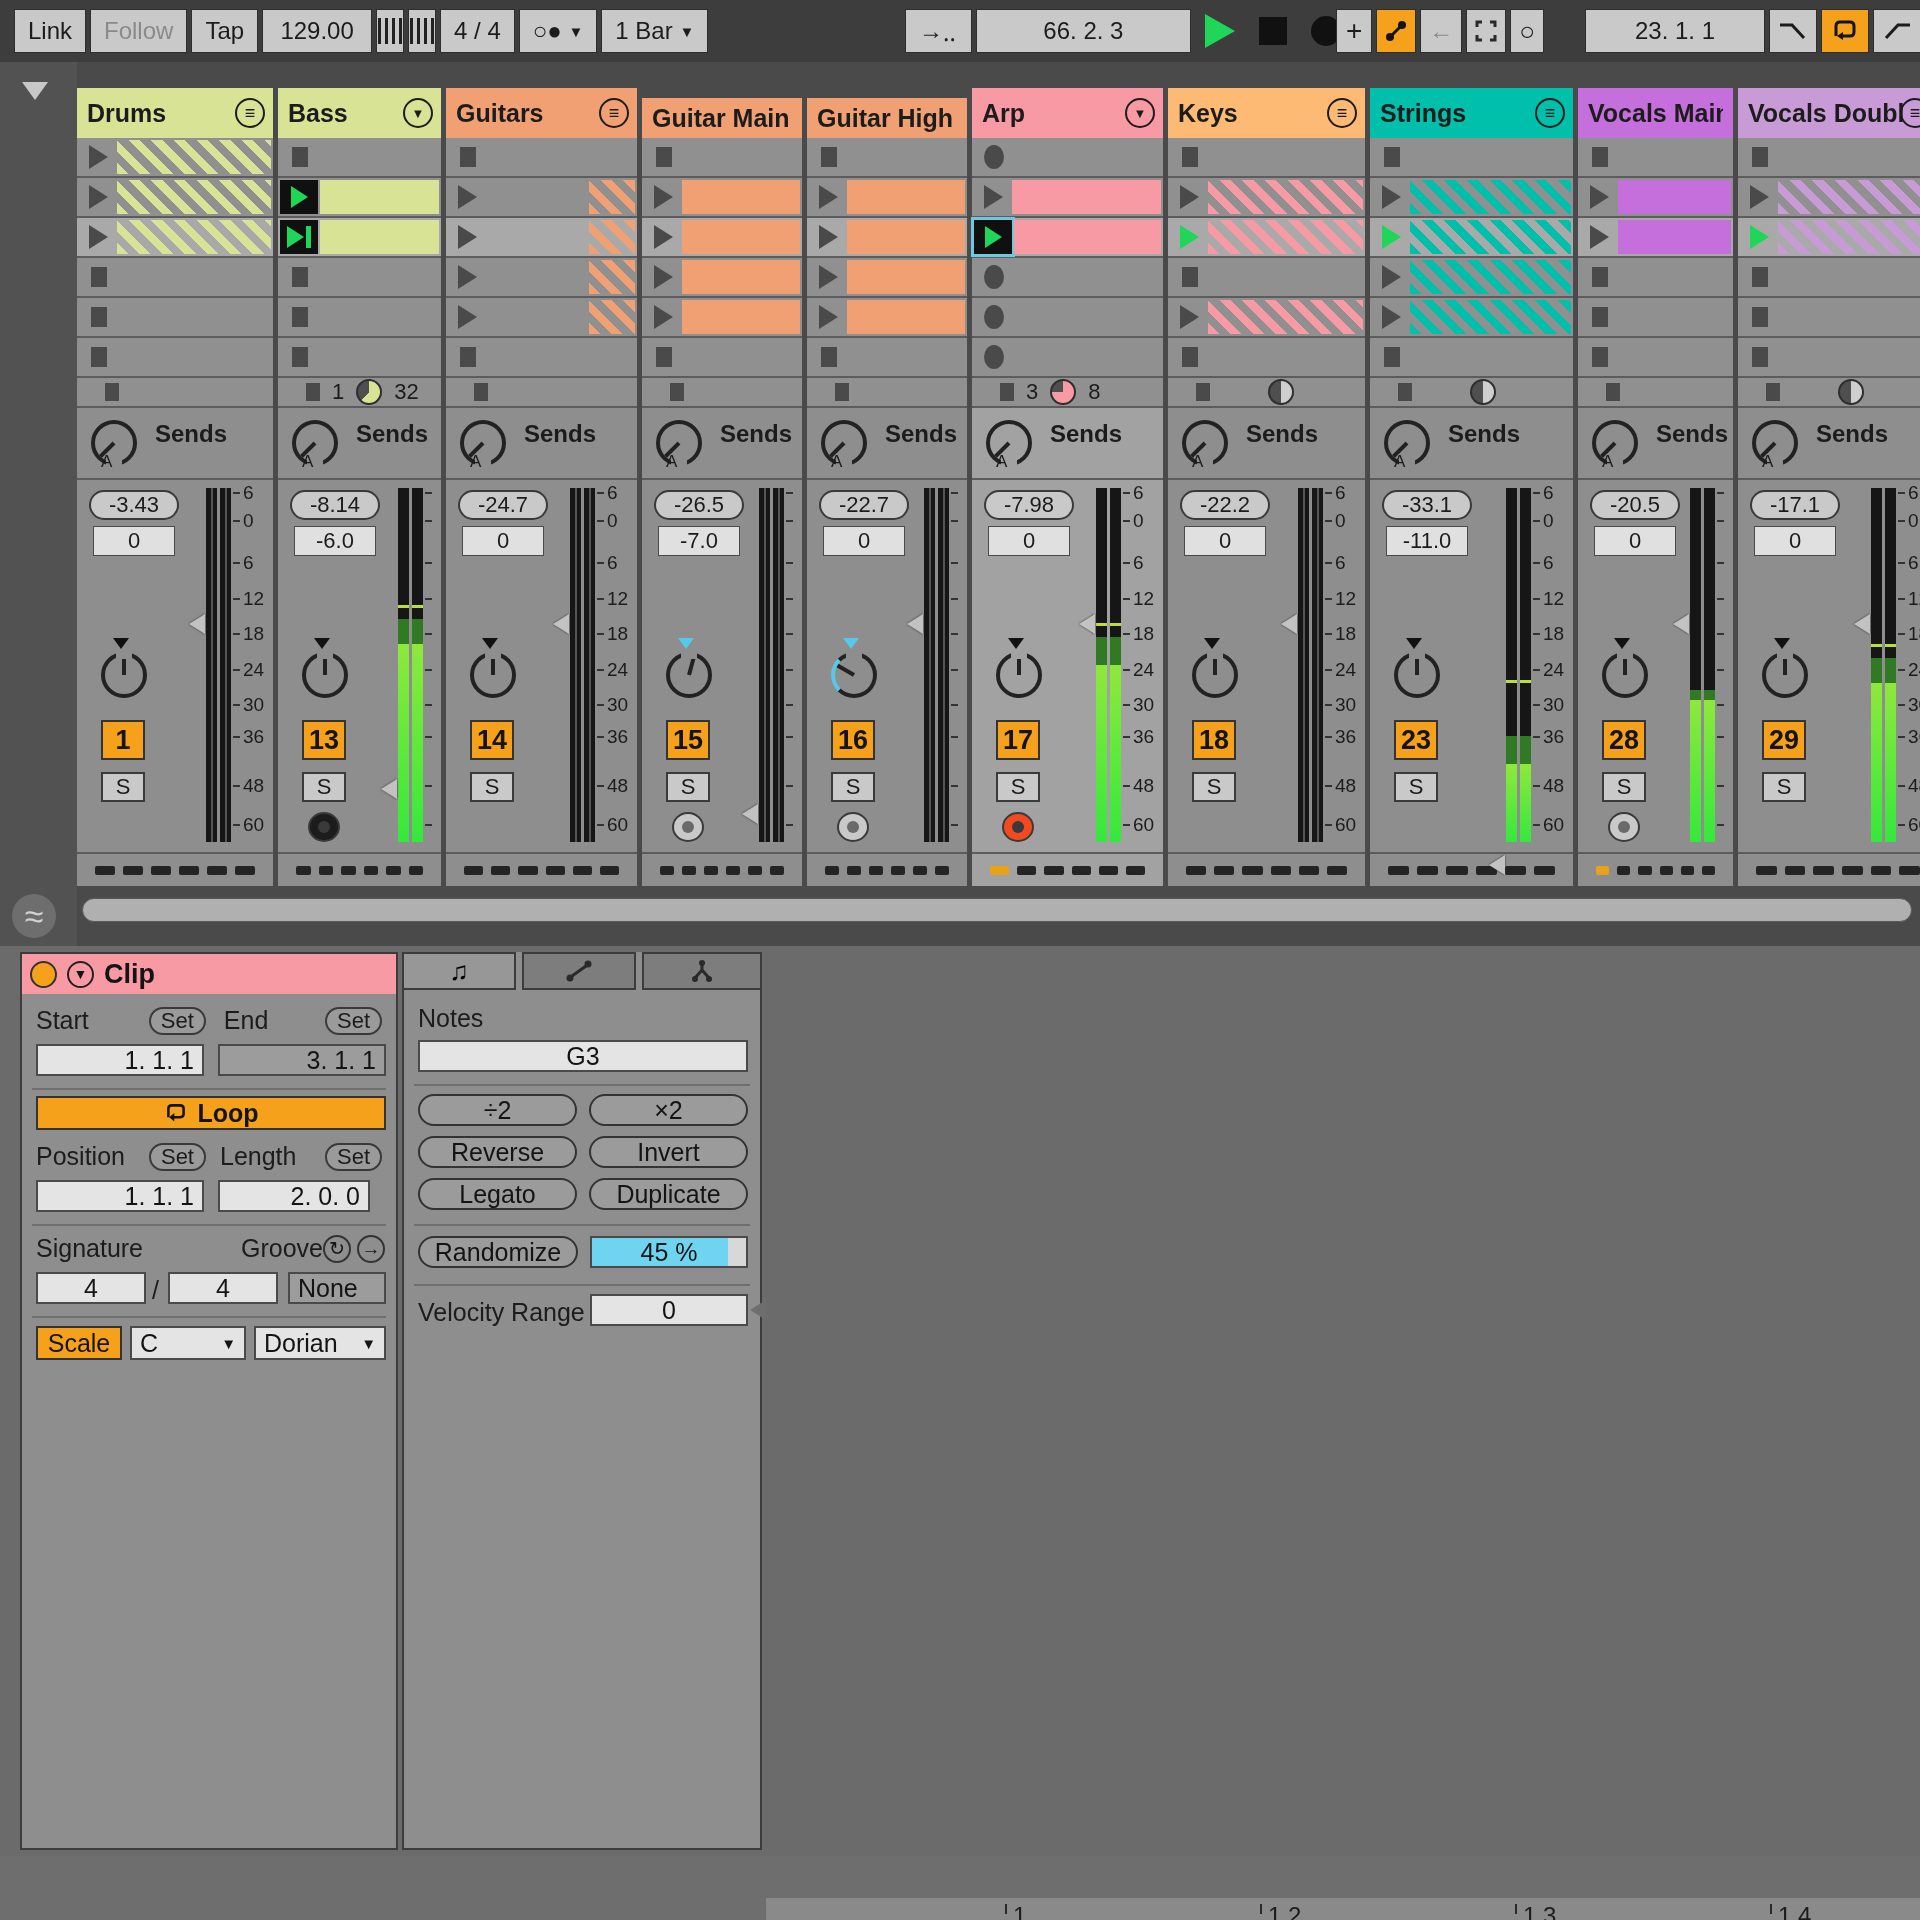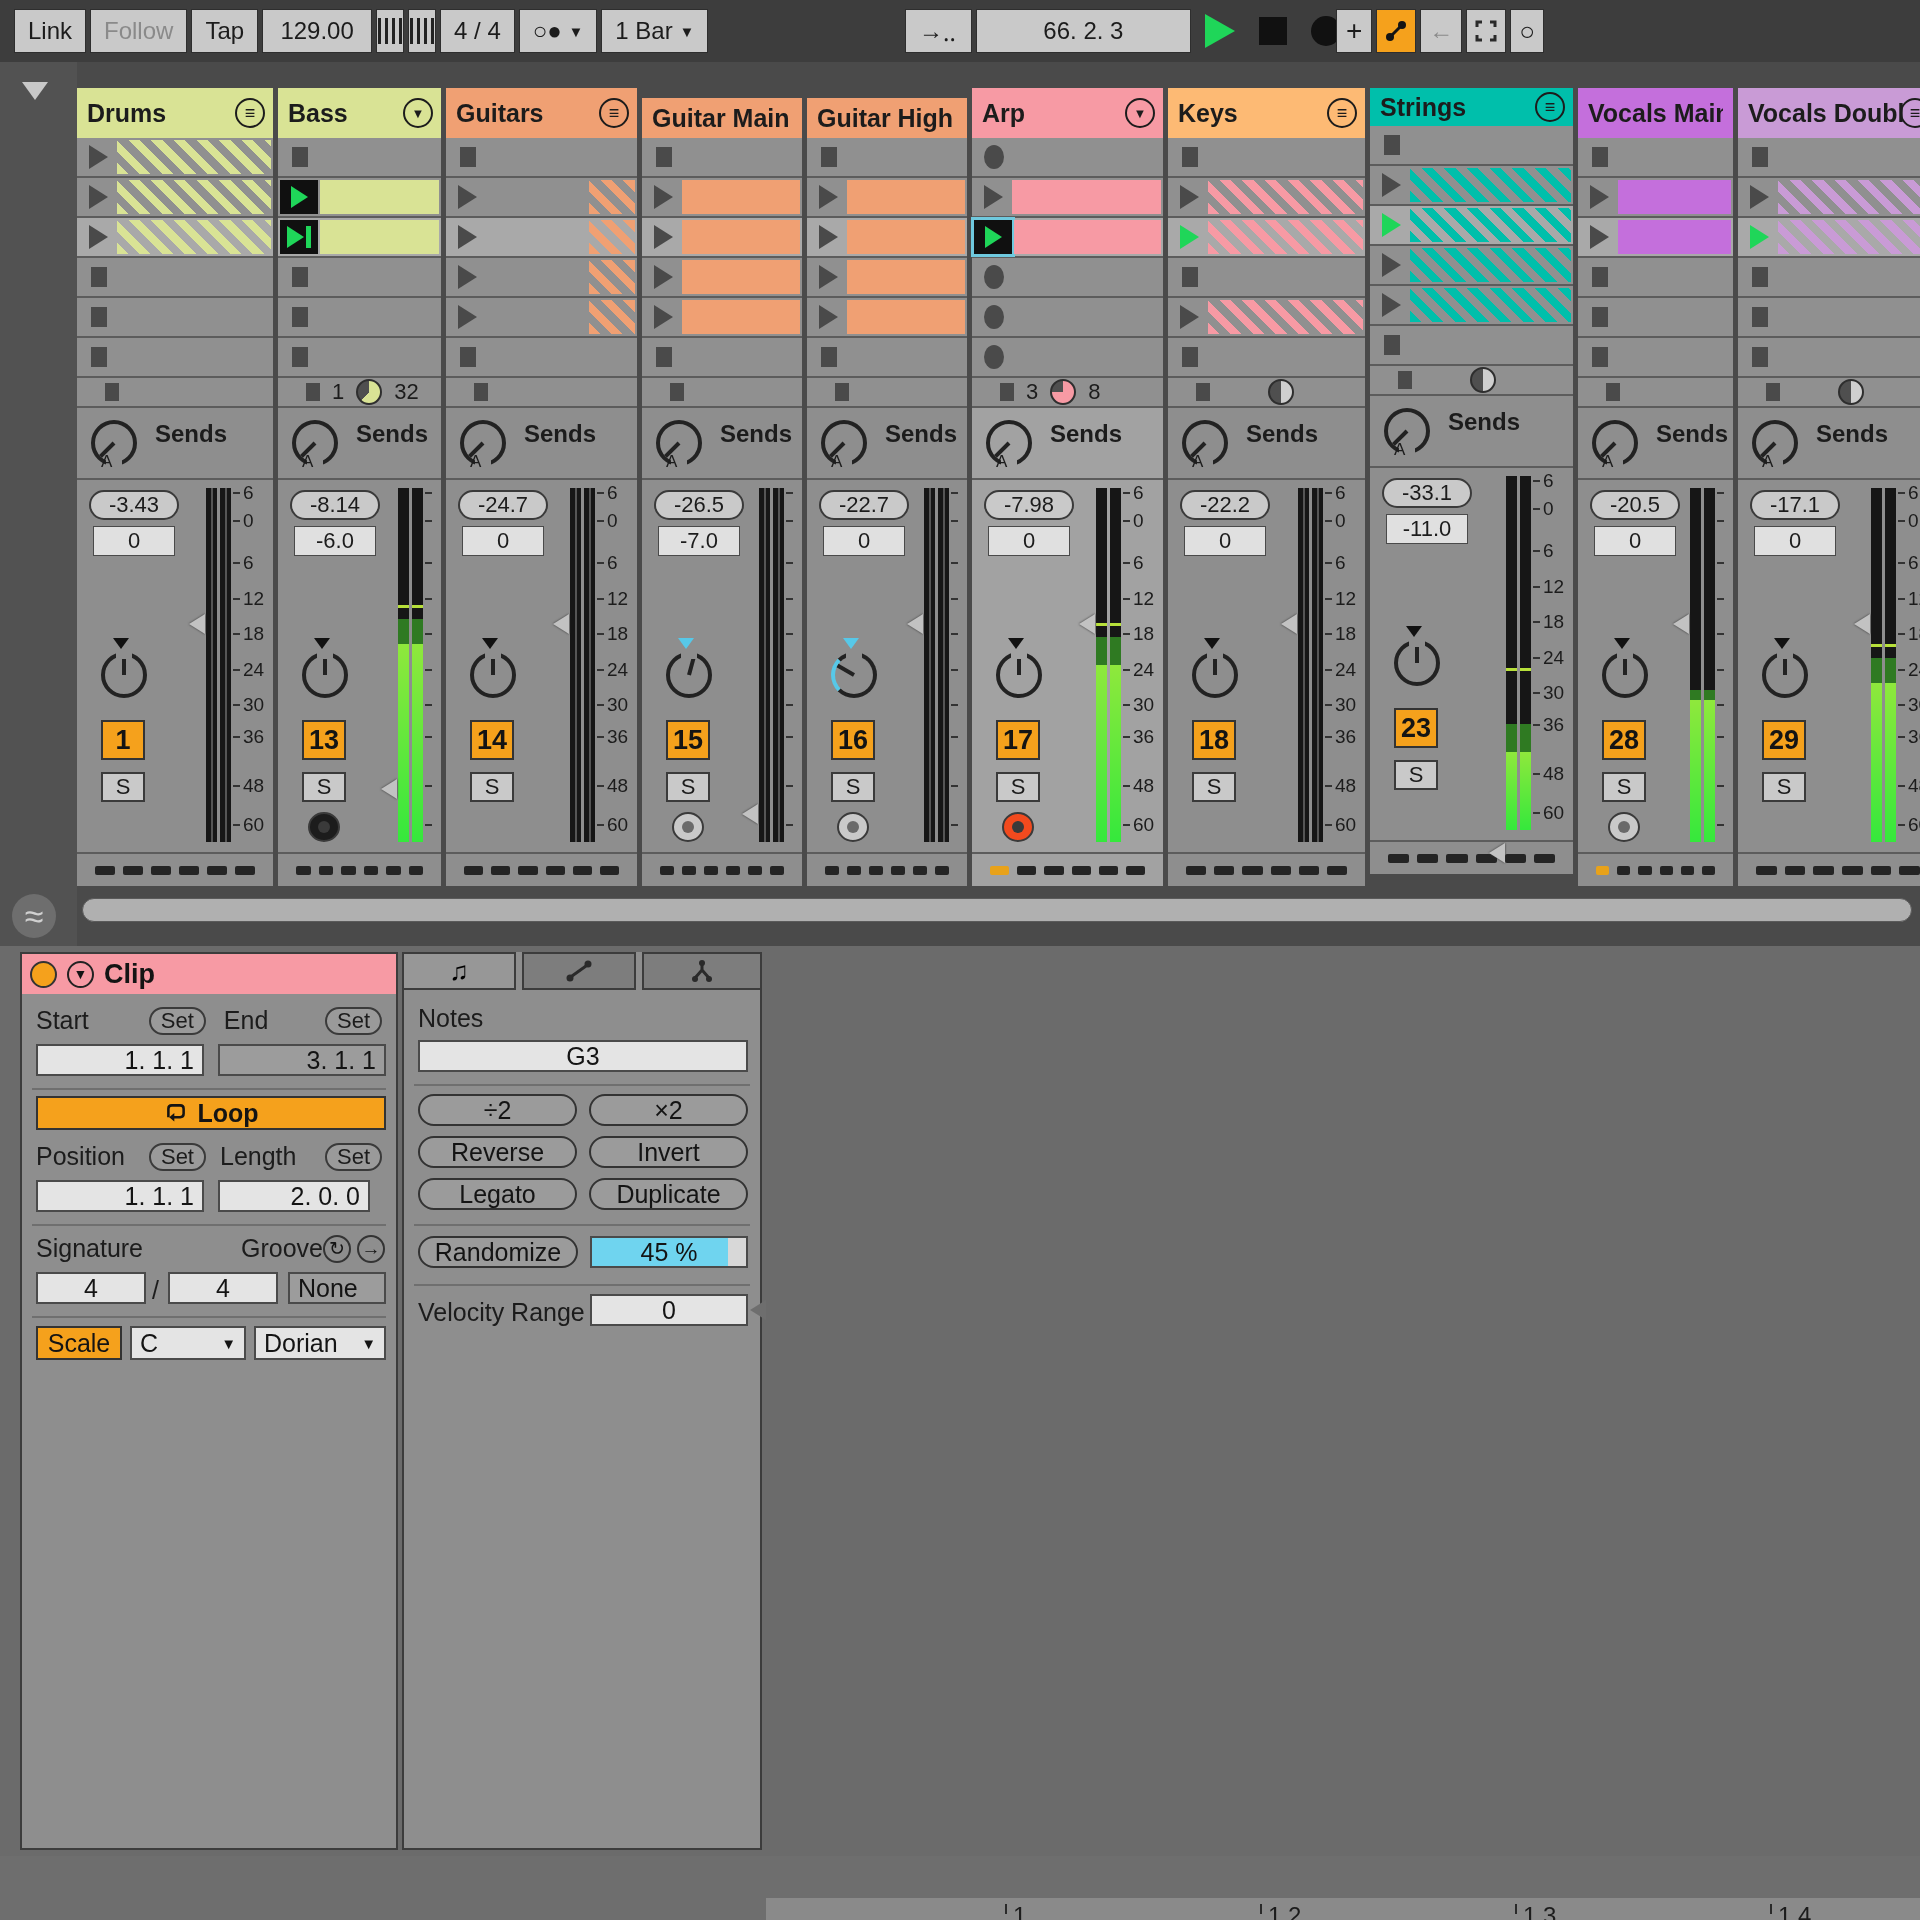--- a/index.html
+++ b/index.html
@@ -116,20 +116,39 @@
           </svg>
       </div>
       <div class="tbtn dim" style="padding:0 8px">←</div>
       <div class="tbtn" style="padding:0 7px">
         <svg width="24" height="24" viewBox="0 0 24 24">
             <path d="M8 3 H3 V8 M16 3 H21 V8 M8 21 H3 V16 M16 21 H21 V16" fill="none" stroke="#2a2a2a" stroke-width="3"></path>
           </svg>
       </div>
       <div class="tbtn" style="padding:0 8px;font-size:26px">○</div>
     </div>
+    <div class="tcluster" style="left:1585px">
+      <div class="tbtn num" style="min-width:180px">23. 1. 1</div>
+      <div class="tbtn" style="padding:0 8px">
+        <svg width="30" height="22" viewBox="0 0 30 22">
+            <path d="M2 5 H14 L26 18" fill="none" stroke="#1c1c1c" stroke-width="3"></path>
+          </svg>
+      </div>
+      <div class="tbtn orange" style="padding:0 8px">
+        <svg width="30" height="26" viewBox="0 0 30 26">
+            <path d="M6 18 V8 Q6 4 10 4 H20 Q24 4 24 8 V14 Q24 18 20 18 H10" fill="none" stroke="#141414" stroke-width="3"></path>
+            <path d="M13 22 L7 18 L13 14" fill="#141414"></path>
+          </svg>
+      </div>
+      <div class="tbtn" style="padding:0 8px">
+        <svg width="30" height="22" viewBox="0 0 30 22">
+            <path d="M4 18 L16 5 H28" fill="none" stroke="#1c1c1c" stroke-width="3"></path>
+          </svg>
+      </div>
+    </div>
   </div>
 
   <div id="session">
     <div id="lrail">
       <div style="position:absolute;left:22px;top:20px;width:0;height:0;border-top:18px solid #c8c8c8;border-left:13px solid transparent;border-right:13px solid transparent;"></div>
       <div style="position:absolute;left:12px;top:832px;width:44px;height:44px;border-radius:50%;background:#6e6e6e;color:#d0d0d0;font-size:34px;display:flex;align-items:center;justify-content:center;">≈</div>
     </div>
     <div id="tracks">
         <div class="track" style="width: 196px;">
           <div class="t-head" style="background: rgb(217, 227, 149); height: 50px;">
@@ -746,21 +765,21 @@
           <div class="xfade">
             <div class="xdash"></div>
             <div class="xdash"></div>
             <div class="xdash"></div>
             <div class="xdash"></div>
             <div class="xdash"></div>
             <div class="xdash"></div>
           </div>
         </div>
         <div class="track" style="width: 203px;">
-          <div class="t-head" style="background: rgb(0, 191, 171); height: 38px;">
+          <div class="t-head" style="background: rgb(0, 191, 171); height: 50px;">
             <div style="overflow: hidden; white-space: nowrap;">Strings</div>
             <div class="hic">≡</div>
           </div>
           <div class="slotrow">
             <div class="stopsq"></div>
           </div>
           <div class="slotrow">
             <div class="playtri"></div>
             <div class="clipfill" style="background: repeating-linear-gradient(45deg, rgb(0, 191, 171) 0px, rgb(0, 191, 171) 8px, rgb(144, 144, 144) 8px, rgb(144, 144, 144) 16px);"></div>
           </div>

